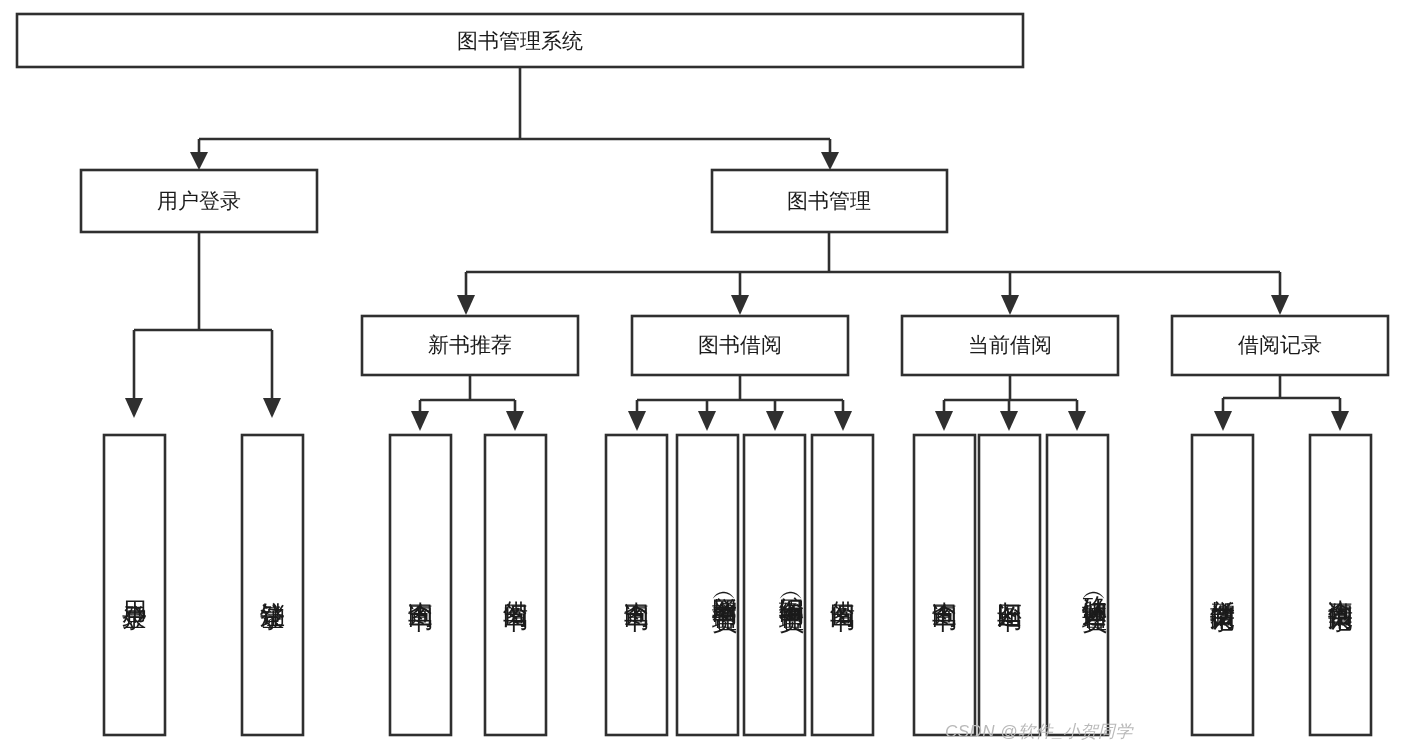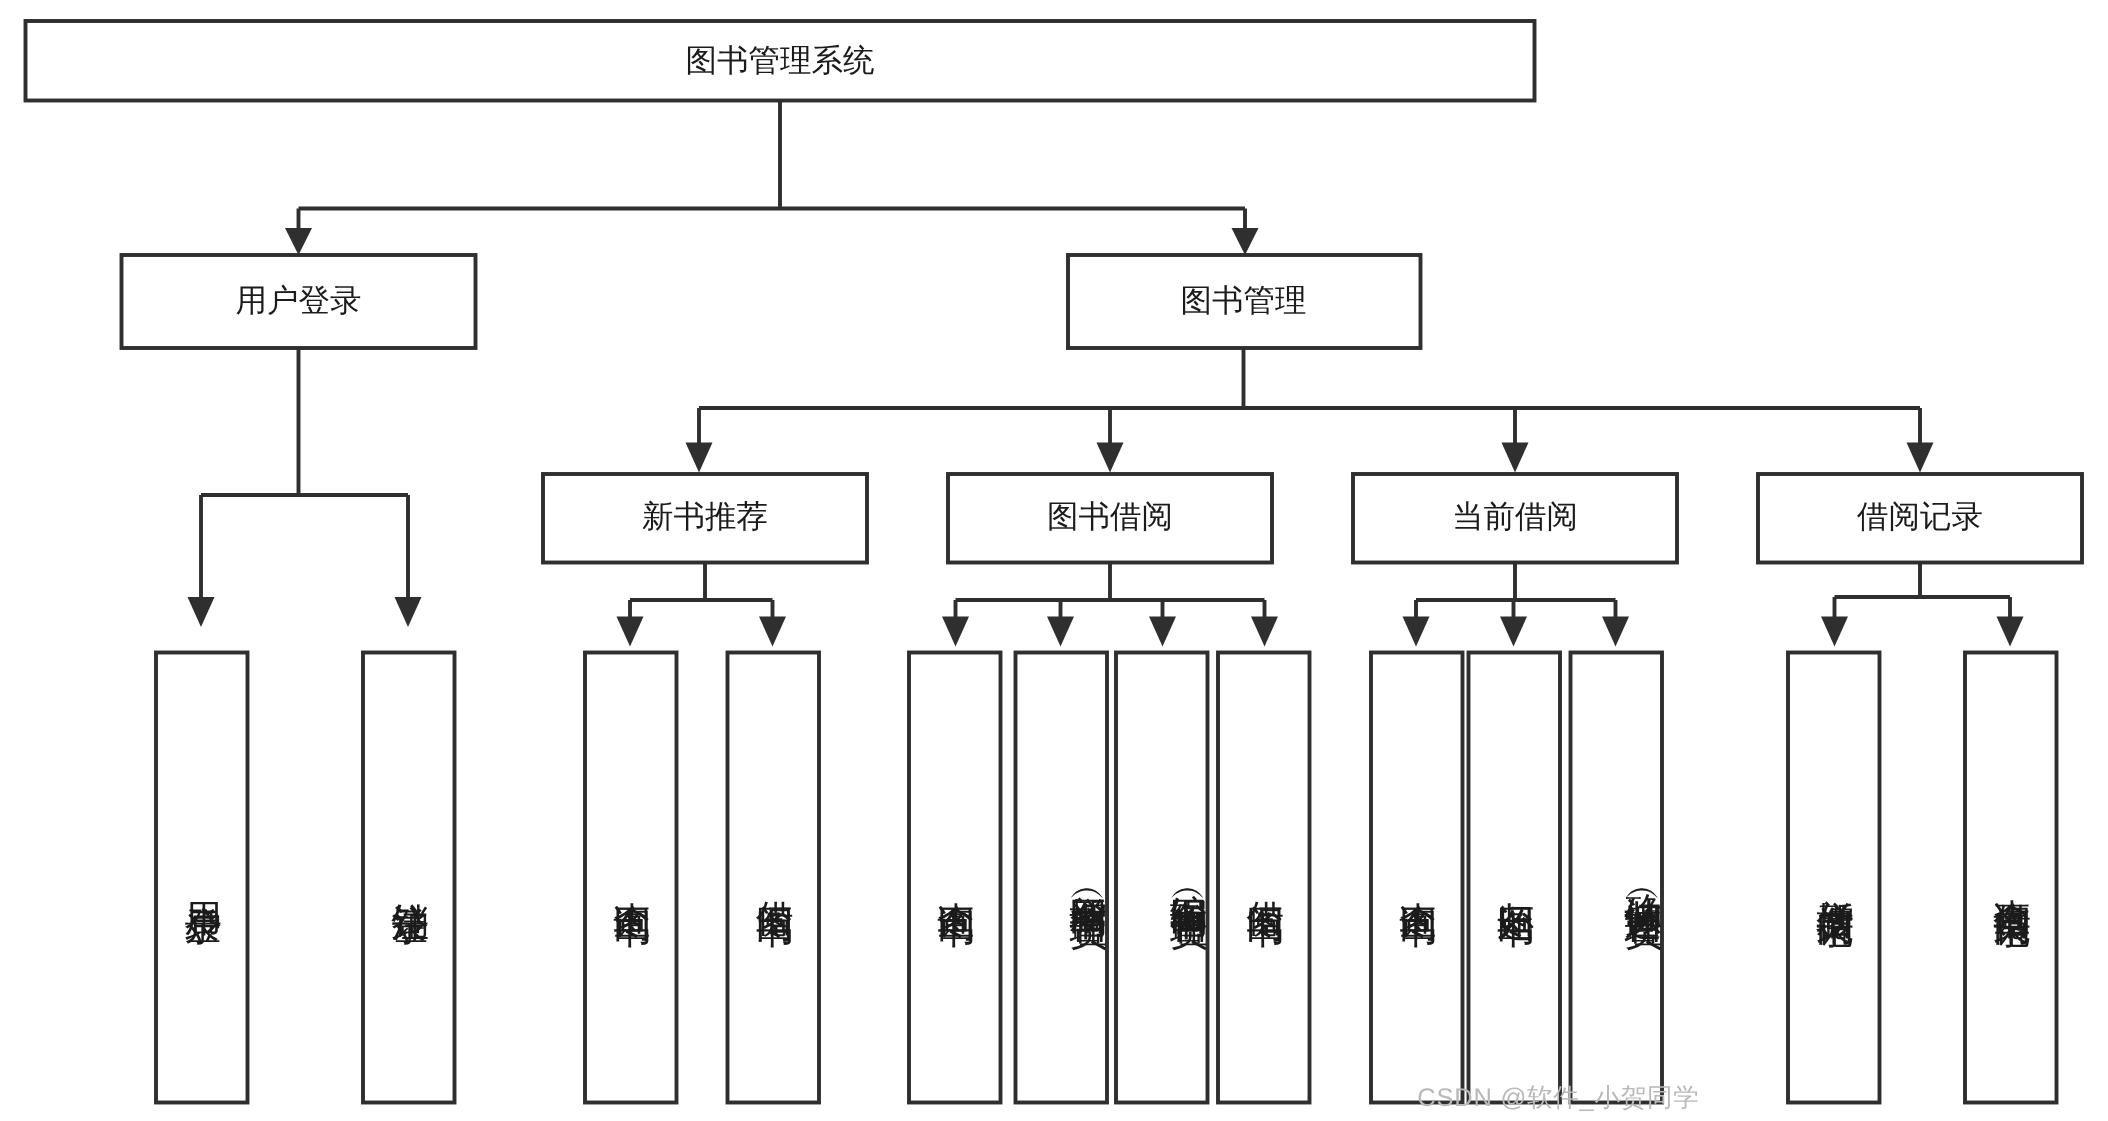--- a/index.html
+++ b/index.html
@@ -67,20 +67,21 @@
   }
   .watermark {
     position: absolute;
     right: 8px;
     bottom: 4px;
     font-family: "Liberation Sans", "DejaVu Sans", sans-serif;
     font-size: 17px;
     color: #b9b9b9;
     letter-spacing: 0.5px;
     white-space: nowrap;
+    font-style: italic;
   }
 </style>
 </head>
 <body>
 
 <div id="diagram-root">
 
   <svg id="flow" viewBox="0 0 1405 747">
 
     <g>

